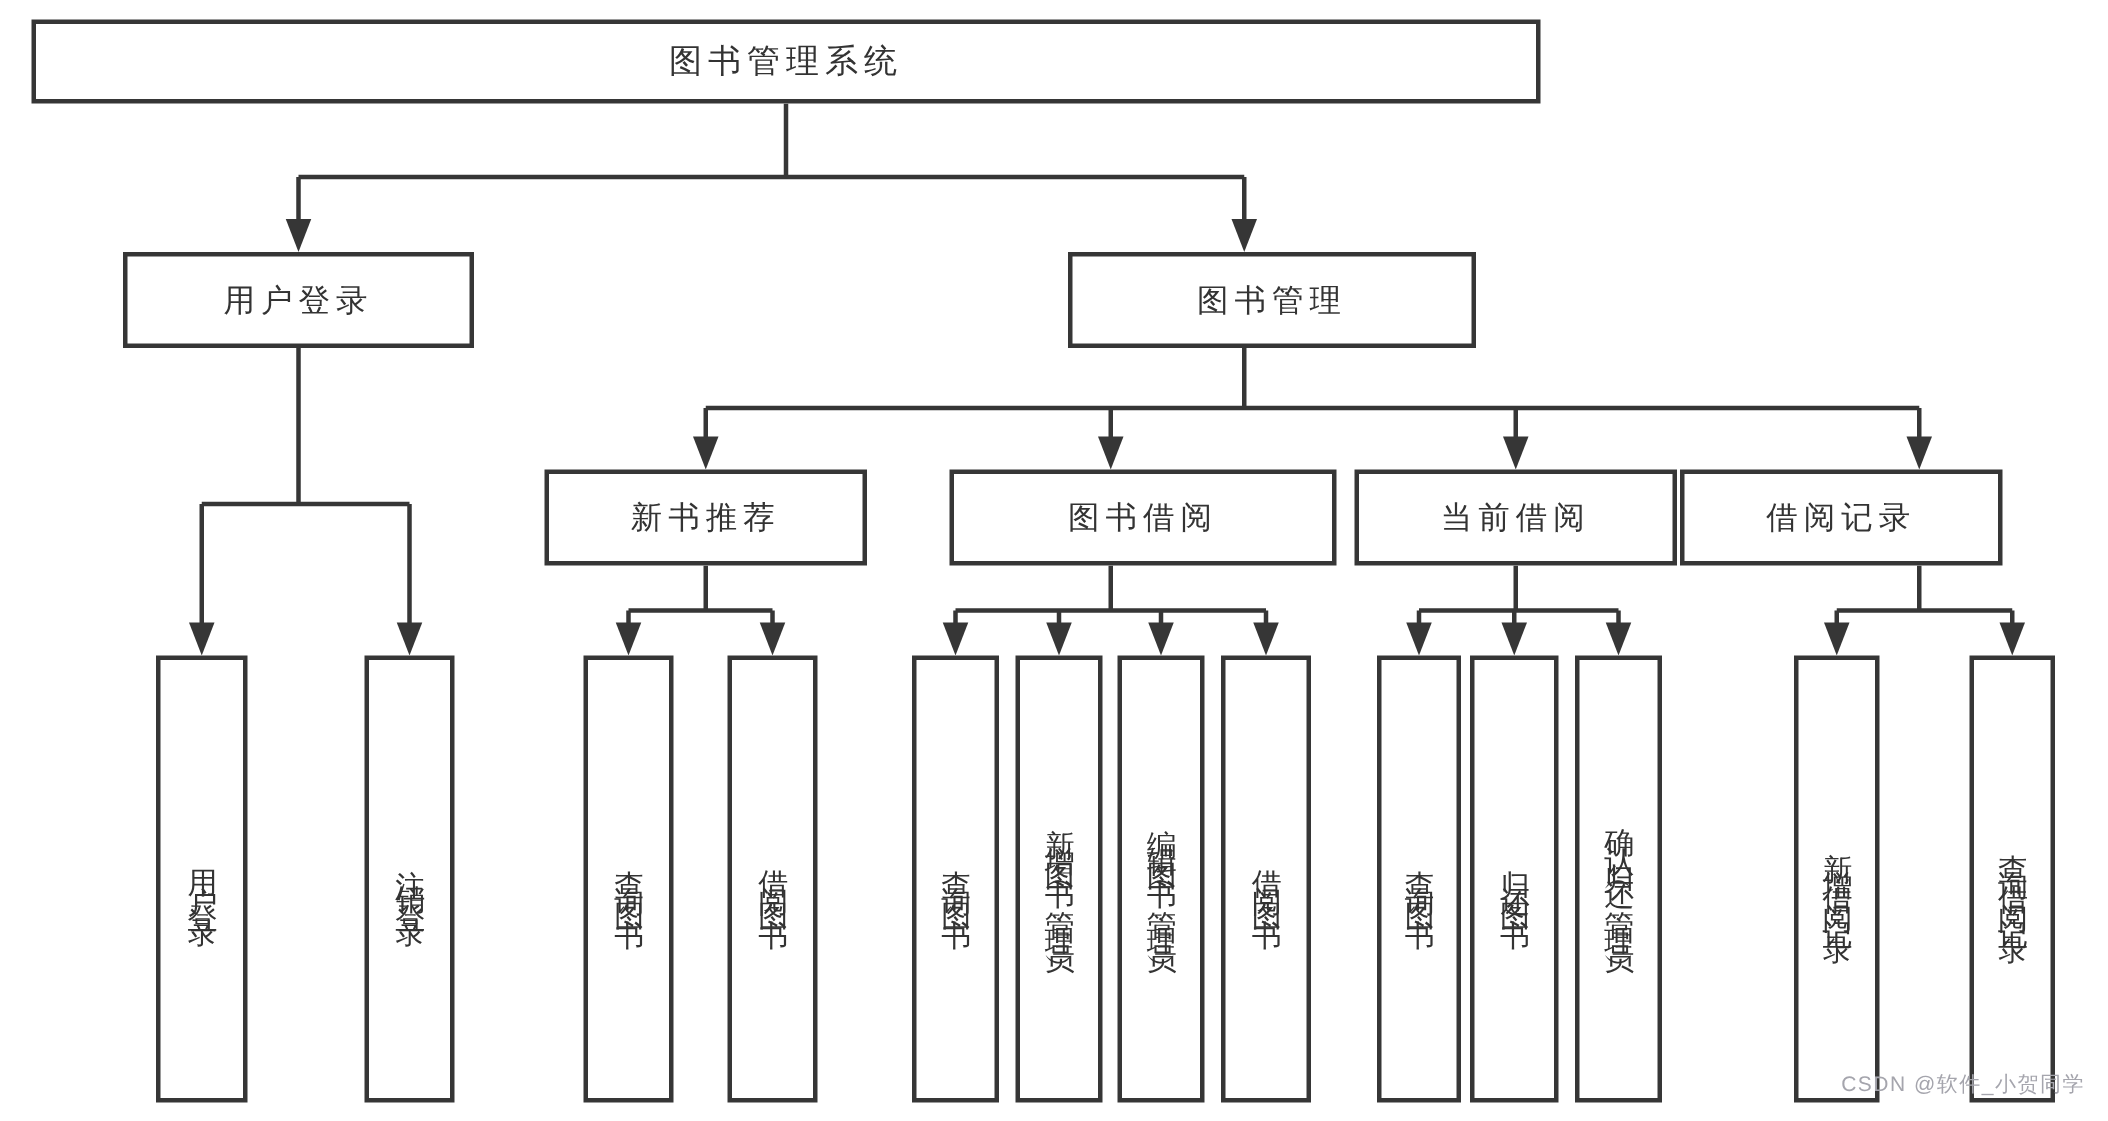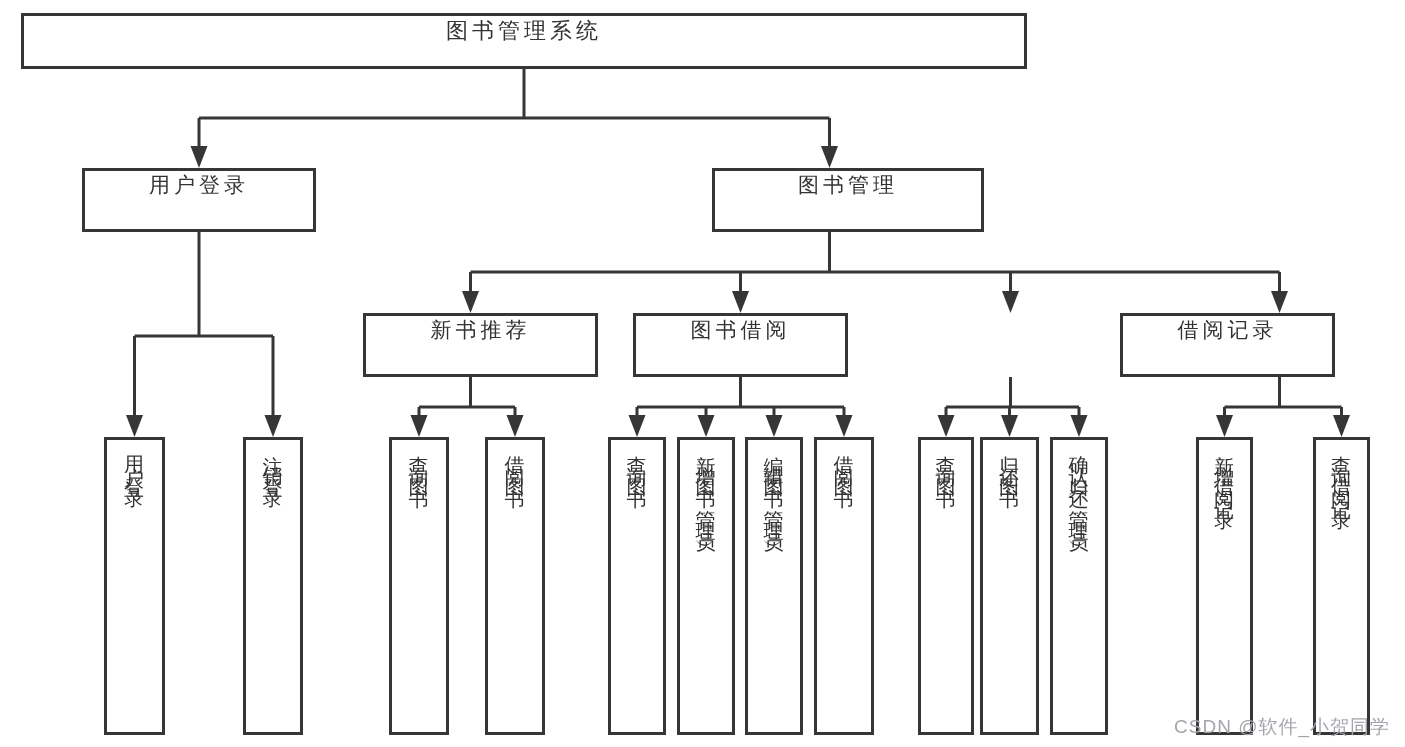--- a/index.html
+++ b/index.html
@@ -14,21 +14,21 @@
     overflow:hidden;
   }
   #connectors{
     position:absolute;left:0;top:0;z-index:1;
   }
   .box{
     position:absolute;
     box-sizing:border-box;
     background:#ffffff;
     border:3px solid #363636;
-    display:flex;align-items:flex-start;justify-content:center;
+    display:flex;align-items:center;justify-content:center;
     color:#333333;
     z-index:2;
   }
   .root-box{
     border-width:3px;
     font-size:22px;letter-spacing:4px;
   }
   .hbox{
     font-size:21px;letter-spacing:4px;
   }
@@ -36,21 +36,21 @@
     font-size:20px;
   }
   .vbox span{
     writing-mode:vertical-rl;
     letter-spacing:11px;
     line-height:1;
   }
   .watermark{
     position:absolute;
     z-index:3;
-    font-size:19px;
+    font-size:14px;
     letter-spacing:1px;
     color:#a5a5ad;
     white-space:nowrap;
   }
 </style>
 </head>
 <body>
 
 <div id="stage">
 
@@ -91,25 +91,28 @@
     <span>图书管理系统</span>
   </div>
 
   <div class="box hbox" style="left:82px;top:168px;width:234px;height:64px;">
     <span>用户登录</span>
   </div>
   <div class="box hbox" style="left:712px;top:168px;width:272px;height:64px;">
     <span>图书管理</span>
   </div>
 
-  <div class="box hbox" style="left:363px;top:313px;width:235px;height:64px;">
+  <div class="box hbox" style="left:363px;top:313px;width:215px;height:64px;">
     <span>新书推荐</span>
   </div>
-  <div class="box hbox" style="left:633px;top:313px;width:215px;height:64px;">
+  <div class="box hbox" style="left:633px;top:313px;width:258px;height:64px;">
     <span>图书借阅</span>
+  </div>
+  <div class="box hbox" style="left:903px;top:313px;width:215px;height:64px;">
+    <span>当前借阅</span>
   </div>
   <div class="box hbox" style="left:1120px;top:313px;width:215px;height:64px;">
     <span>借阅记录</span>
   </div>
 
   <div class="box vbox" style="left:104px;top:437px;width:61px;height:298px;">
     <span>用户登录</span>
   </div>
   <div class="box vbox" style="left:243px;top:437px;width:60px;height:298px;">
     <span>注销登录</span>

